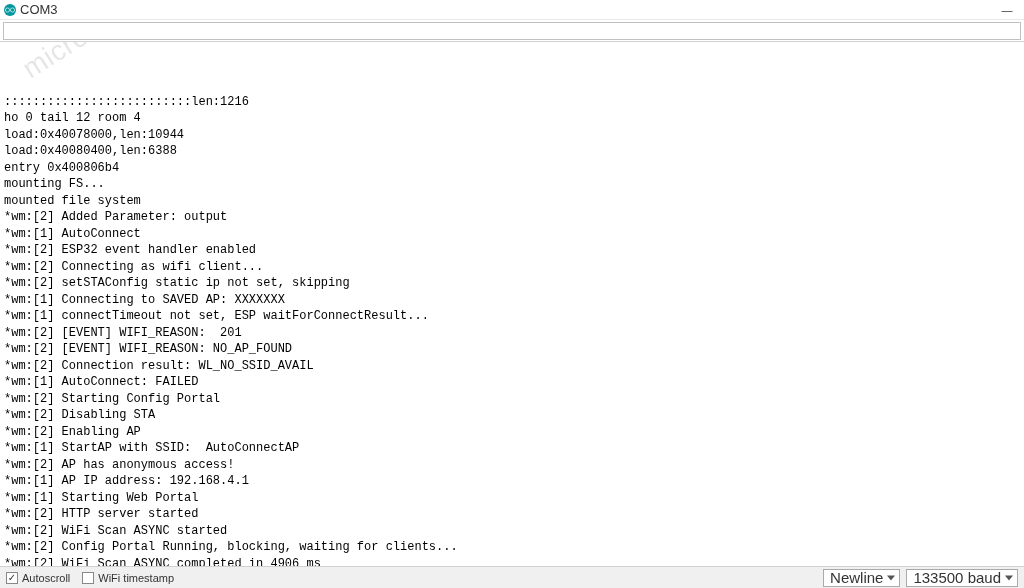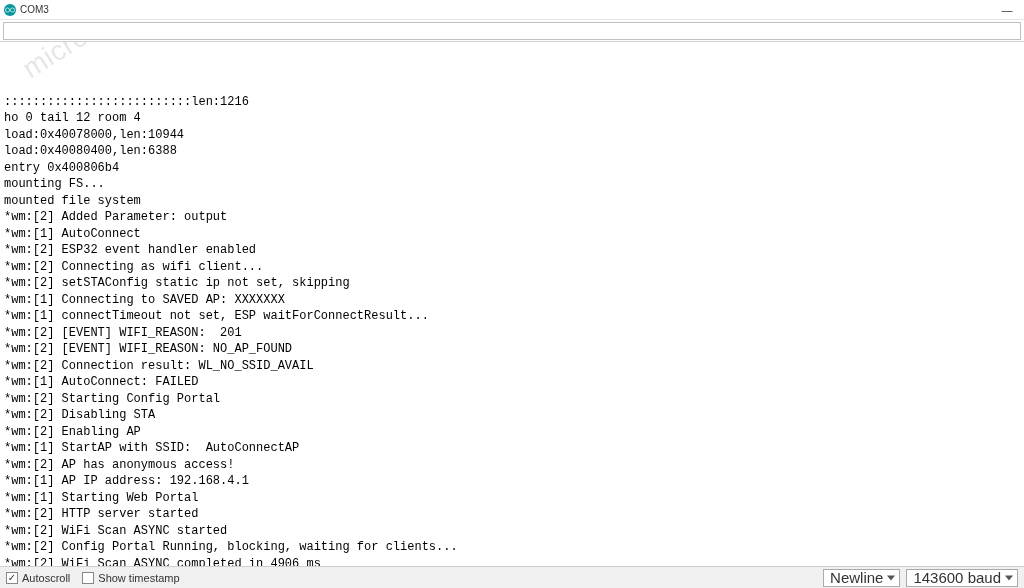--- a/index.html
+++ b/index.html
@@ -24,21 +24,21 @@
     .titlebar-icon {
       width: 12px; height: 12px;
       background: #00979D;
       border-radius: 50%;
       margin-right: 4px;
       display: inline-flex;
       align-items: center;
       justify-content: center;
     }
     .titlebar-icon svg { width: 10px; height: 10px; }
-    .titlebar-text { font-size: 10px; color: #333; }
+    .titlebar-text { font-size: 13px; color: #333; }
     .titlebar-buttons {
       position: absolute;
       right: 2px; top: 0;
       display: flex;
       height: 100%;
       align-items: center;
     }
     .titlebar-btn {
       width: 30px; height: 18px;
       display: flex; align-items: center; justify-content: center;
@@ -163,22 +163,22 @@
   <div id="term-lines"><div>::::::::::::::::::::::::::len:1216</div><div>ho 0 tail 12 room 4</div><div>load:0x40078000,len:10944</div><div>load:0x40080400,len:6388</div><div>entry 0x400806b4</div><div>mounting FS...</div><div>mounted file system</div><div>*wm:[2] Added Parameter: output</div><div>*wm:[1] AutoConnect </div><div>*wm:[2] ESP32 event handler enabled </div><div>*wm:[2] Connecting as wifi client... </div><div>*wm:[2] setSTAConfig static ip not set, skipping </div><div>*wm:[1] Connecting to SAVED AP: XXXXXXX</div><div>*wm:[1] connectTimeout not set, ESP waitForConnectResult... </div><div>*wm:[2] [EVENT] WIFI_REASON:  201</div><div>*wm:[2] [EVENT] WIFI_REASON: NO_AP_FOUND </div><div>*wm:[2] Connection result: WL_NO_SSID_AVAIL</div><div>*wm:[1] AutoConnect: FAILED </div><div>*wm:[2] Starting Config Portal </div><div>*wm:[2] Disabling STA </div><div>*wm:[2] Enabling AP </div><div>*wm:[1] StartAP with SSID:  AutoConnectAP</div><div>*wm:[2] AP has anonymous access! </div><div>*wm:[1] AP IP address: 192.168.4.1</div><div>*wm:[1] Starting Web Portal </div><div>*wm:[2] HTTP server started </div><div>*wm:[2] WiFi Scan ASYNC started </div><div>*wm:[2] Config Portal Running, blocking, waiting for clients... </div><div>*wm:[2] WiFi Scan ASYNC completed in 4906 ms</div></div>
 </div>
 
 <div class="bottombar">
   <label class="chk">
     <span class="chk-box checked"></span>
     <span>Autoscroll</span>
   </label>
   <label class="chk">
     <span class="chk-box"></span>
-    <span>Show timestamp</span>
+    <span>WiFi timestamp</span>
   </label>
   <span class="spacer"></span>
   <span class="select">
     <span>Newline</span>
   </span>
   <span class="select" style="min-width:84px">
-    <span>143600 baud</span>
+    <span>133500 baud</span>
   </span>
 </div>
 
 </body></html>

